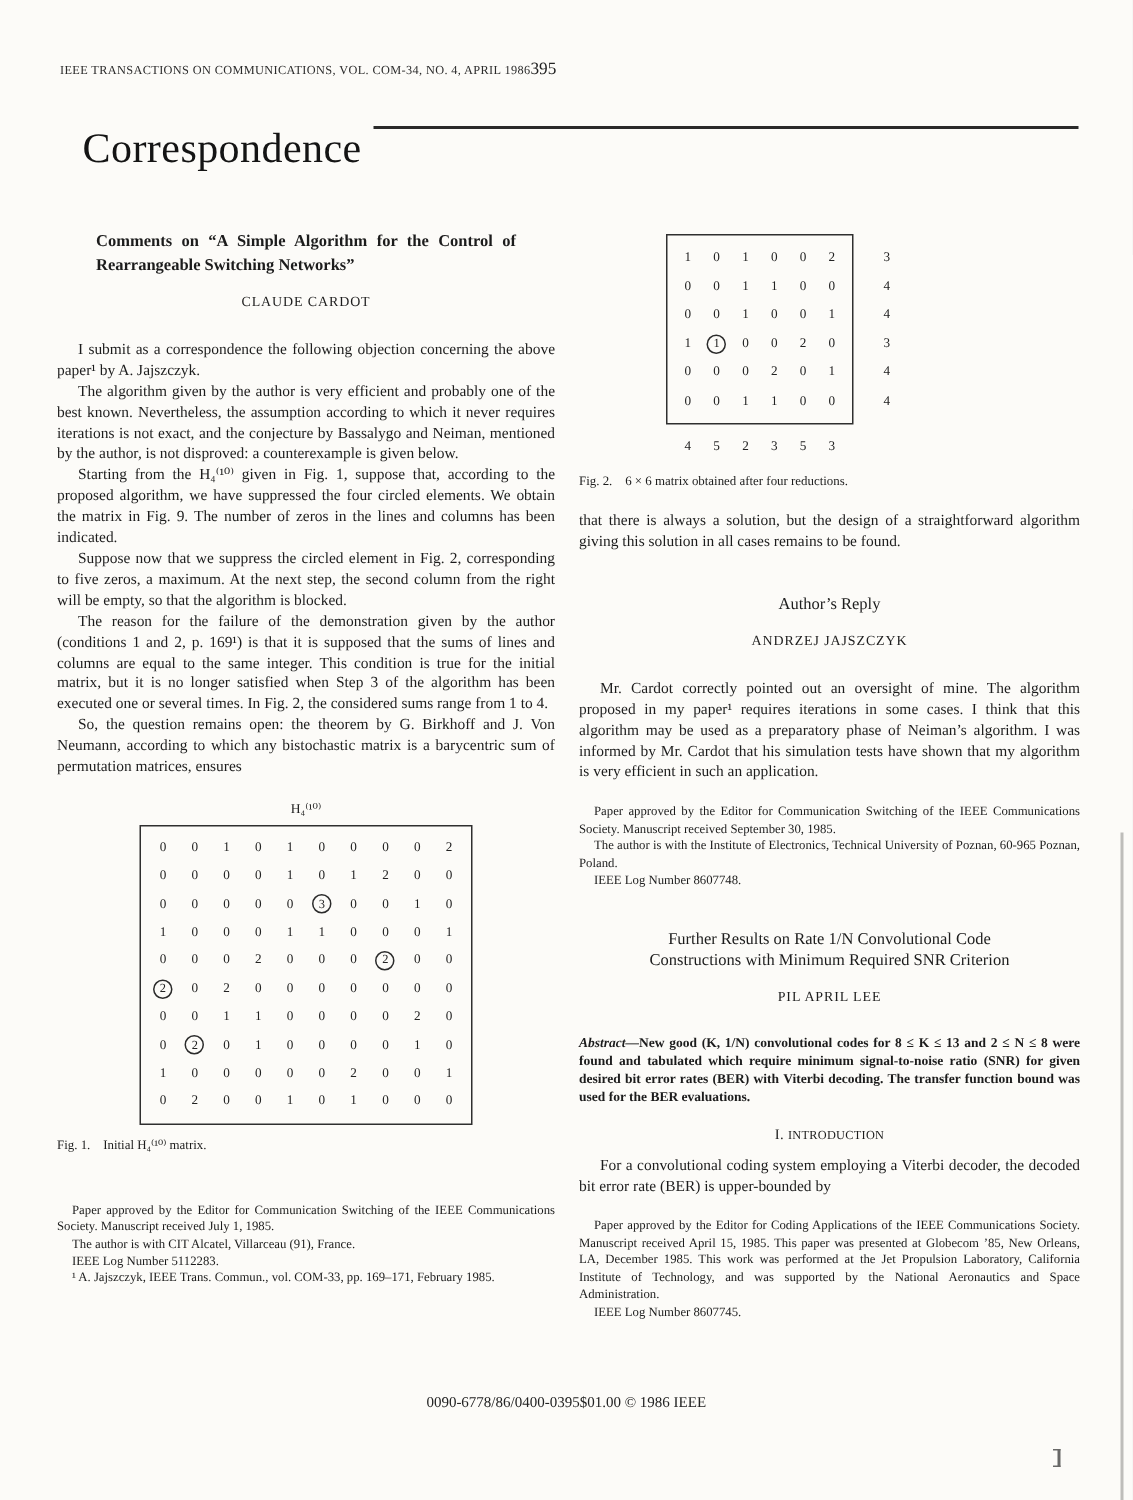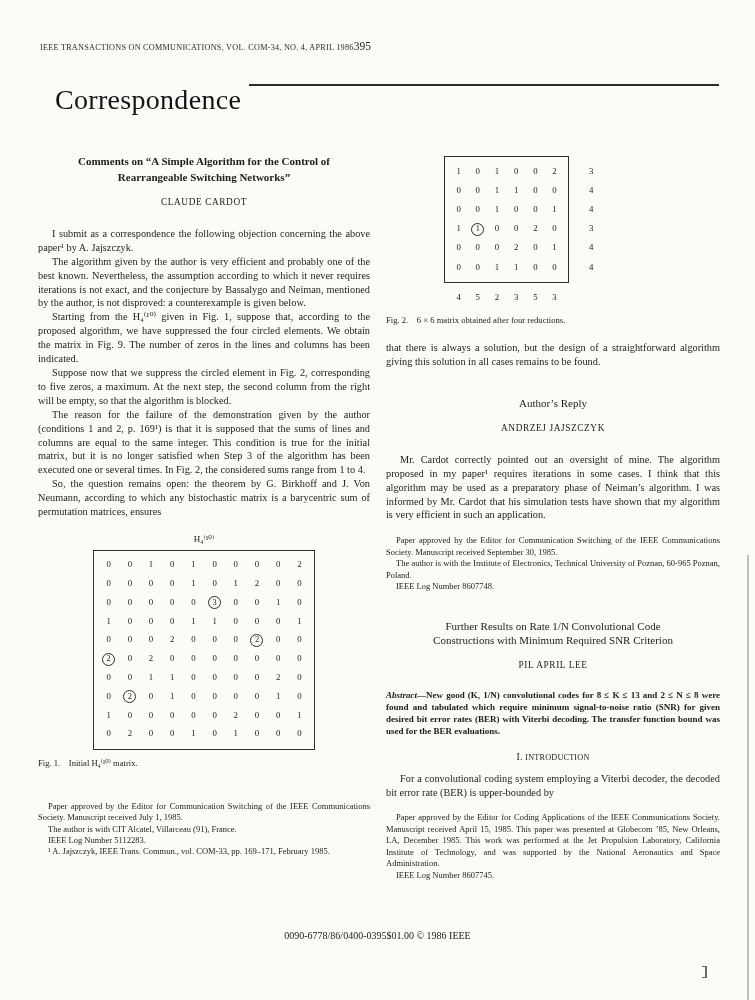--- a/index.html
+++ b/index.html
@@ -13,21 +13,21 @@
   .hdr-journal { font-size:8.2px; letter-spacing:.25px; color:#2b2b2b; }
   .hdr-page { font-size:11.5px; color:#222; }
   
   .corr-row { position:absolute; top:84px; left:55px; right:36px; display:flex; align-items:flex-start; }
   .corr-title { font-size:28px; letter-spacing:.3px; color:#141414; }
   .corr-rule { flex:1; border-bottom:2.5px solid #2a2a2a; margin-left:8px; margin-bottom:7px; }
   
   .col { position:absolute; top:148px; font-size:10.3px; line-height:13.9px; text-align:justify; }
   .col-left  { left:38px;  width:332px; }
   .col-right { left:386px; width:334px; }
-  .art-title { font-weight:bold; font-size:11px; line-height:15.5px; text-align:center; padding:6px 26px 0 26px; }
+  .art-title { font-weight:bold; font-size:11px; line-height:15.5px; padding:6px 26px 0 26px; }
   .byline { text-align:center; font-size:9.3px; letter-spacing:.6px; margin-top:11px; margin-bottom:17px; }
   p.body-par { text-indent:14px; }
   
   .figure { text-align:center; }
   .fig1-block { margin-top:14px; }
   .fig-label { font-size:9px; margin-bottom:3px; }
   .matrix-box { display:inline-block; border:1.3px solid #2f2f2f; padding:5px 4px; text-align:center; }
   .matrix-row { display:flex; }
   .matrix-cell {
     width:21.2px; height:18.8px; display:flex; align-items:center; justify-content:center;

